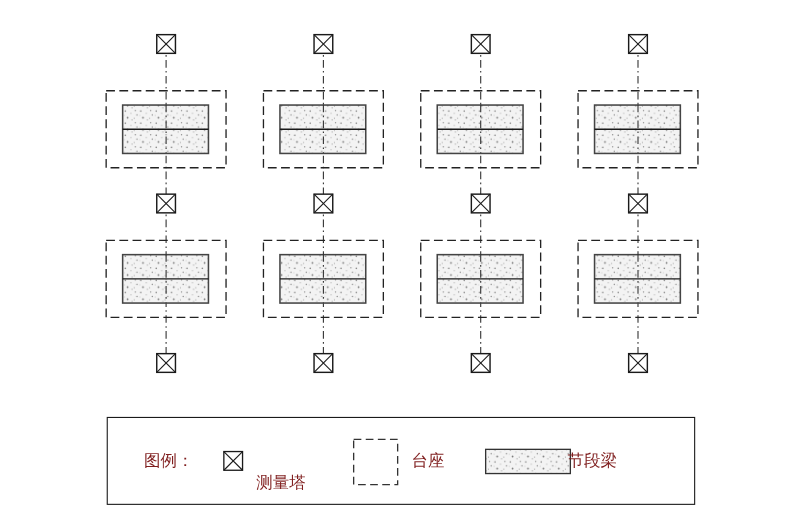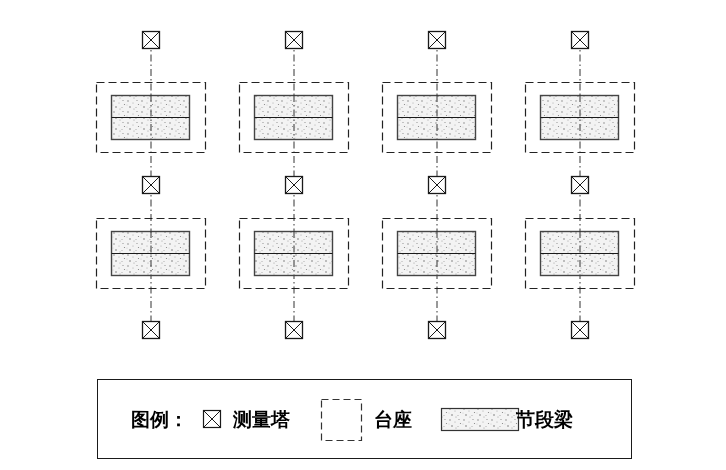--- a/index.html
+++ b/index.html
@@ -1,21 +1,21 @@
 <!DOCTYPE html>
 <html><head>
 <meta charset="utf-8">
 <style>
   html, body { margin: 0; padding: 0; background: #ffffff; }
   body { width: 726px; height: 470px; position: relative; overflow: hidden;
          font-family: "DejaVu Sans", "Liberation Sans", sans-serif; }
   #diagram { position: absolute; left: 0; top: 0; }
   .legend-frame { position: absolute; left: 97px; top: 379px; width: 535px; height: 80px;
                   border: 1.3px solid #1a1a1a; box-sizing: border-box; }
-  .legend-text { position: absolute; font-size: 19px; color: #000000; line-height: 22px; white-space: nowrap; font-weight: bold; }
+  .legend-text { position: absolute; font-size: 15px; color: #7f1d1d; line-height: 22px; white-space: nowrap; }
 </style>
 </head>
 <body>
 
 <svg id="diagram" width="726" height="470" viewBox="0 0 726 470" xmlns="http://www.w3.org/2000/svg">
   <defs>
     <pattern id="speckle" width="14" height="11" patternUnits="userSpaceOnUse">
       <rect width="14" height="11" fill="#f3f3f3"></rect>
       <circle cx="2" cy="2" r="0.7" fill="#7a7a7a"></circle>
       <circle cx="7" cy="4" r="0.5" fill="#999"></circle>
@@ -174,15 +174,15 @@
   <g>
     <rect x="321.5" y="399.5" width="40" height="41" fill="none" stroke="#333" stroke-width="1.2" stroke-dasharray="7,4"></rect>
   </g>
   <g>
     <rect x="441.5" y="408.5" width="77" height="22" fill="url(#speckle)" stroke="#333" stroke-width="1.2"></rect>
   </g>
 </svg>
 
 <div class="legend-frame"></div>
 <span class="legend-text" style="left:131px; top:408px;">图例：</span>
-<span class="legend-text" style="left:233px; top:408px;">测量塔</span>
+<span class="legend-text" style="left:233px; top:428px;">测量塔</span>
 <span class="legend-text" style="left:374px; top:408px;">台座</span>
 <span class="legend-text" style="left:516px; top:408px;">节段梁</span>
 
 </body></html>

